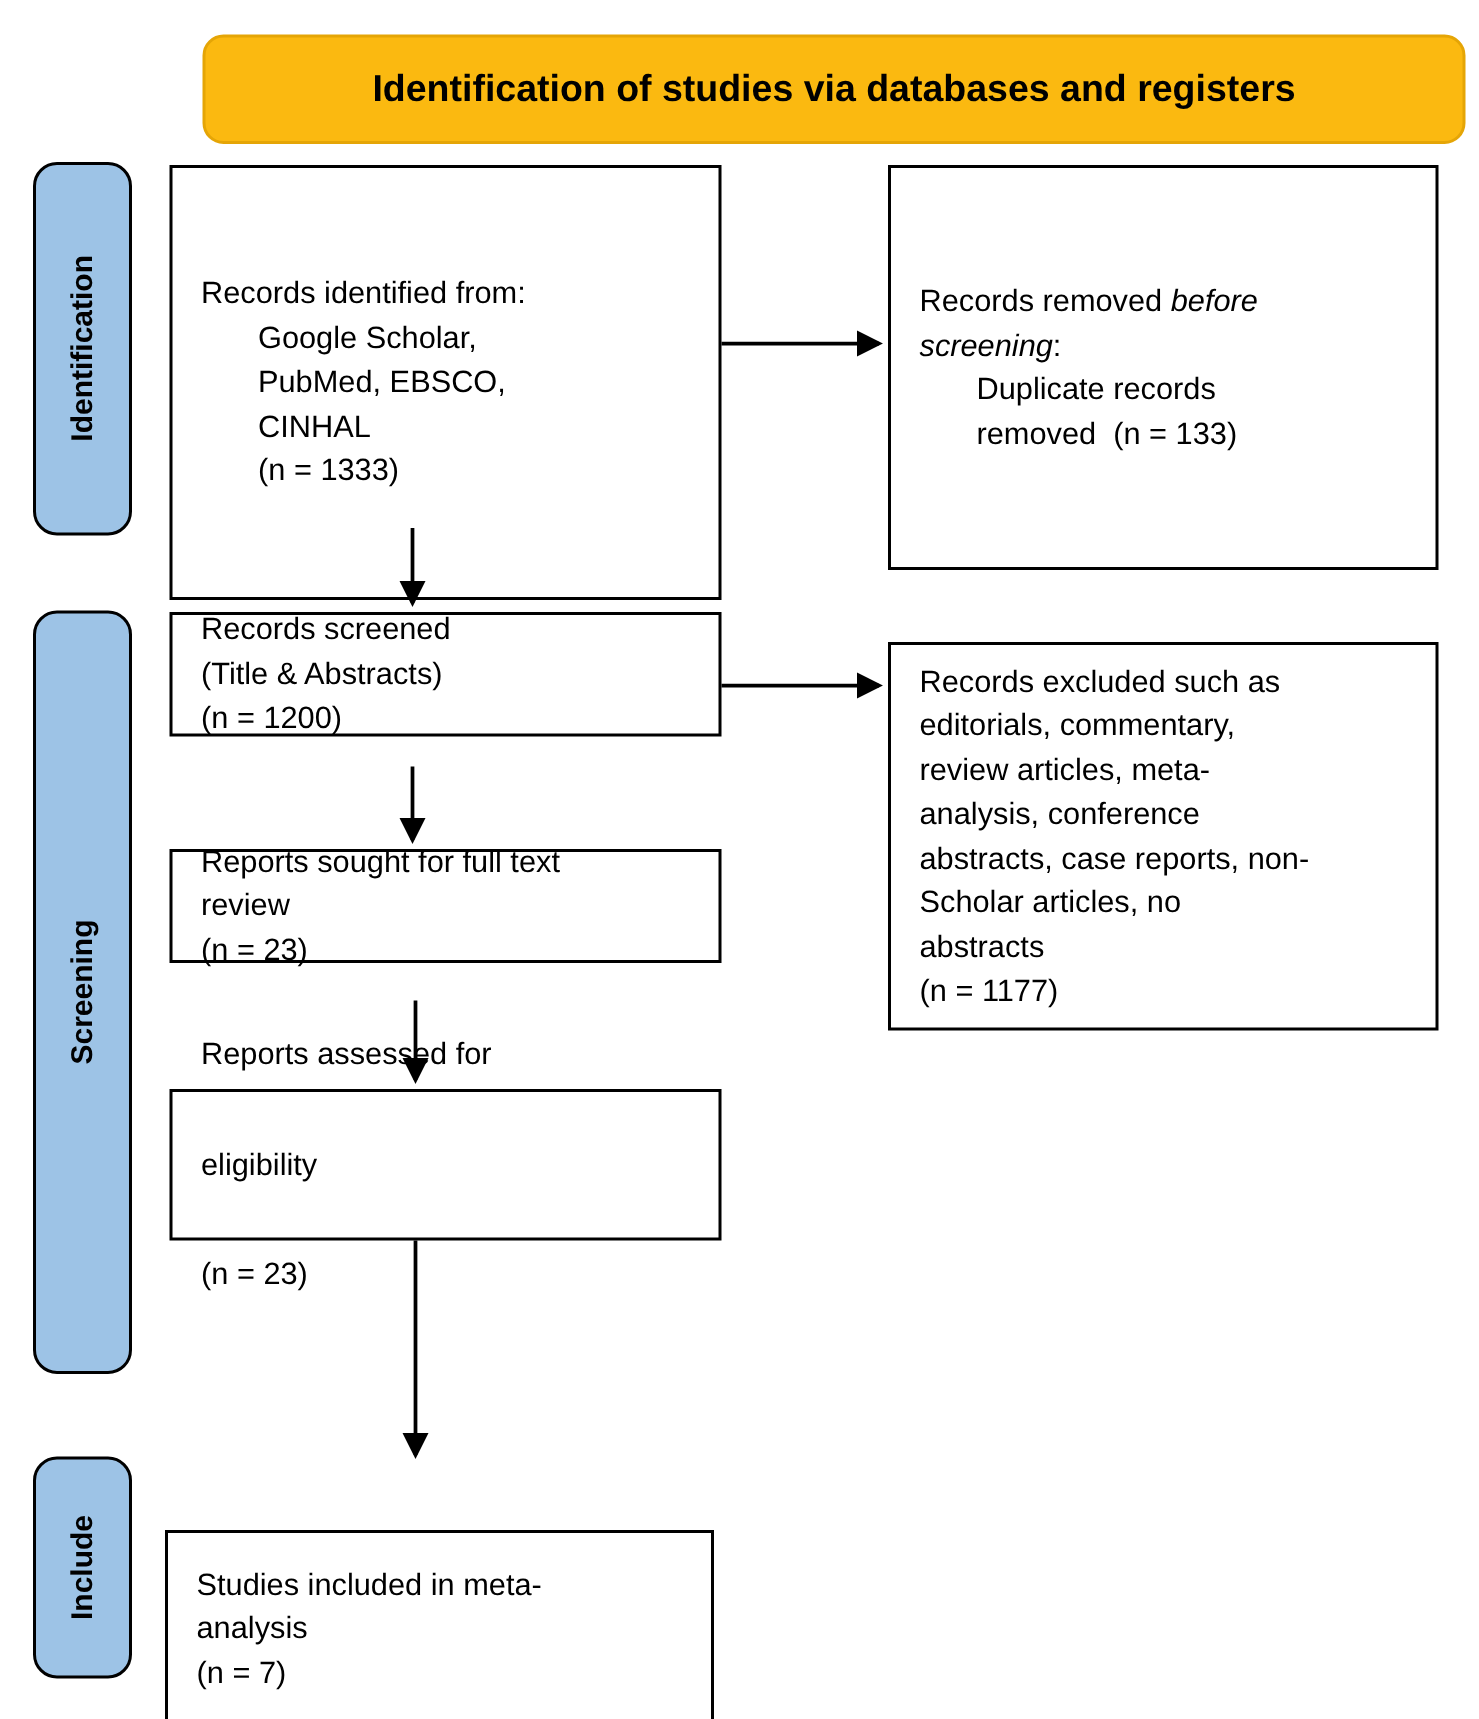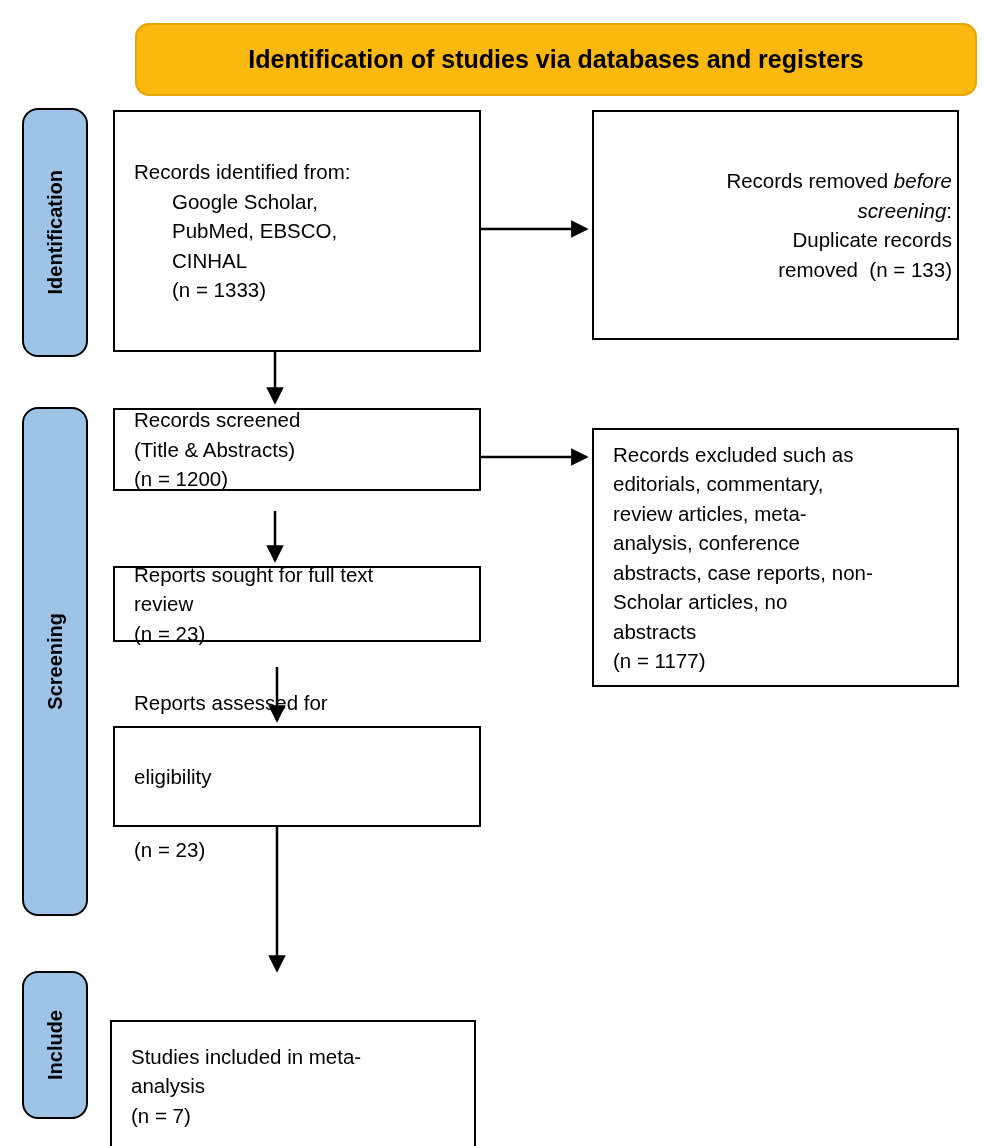--- a/index.html
+++ b/index.html
@@ -50,22 +50,22 @@
     border: 2px solid #000;
     box-sizing: border-box;
     display: flex; flex-direction: column; justify-content: center;
     font-size: 20.5px;
     line-height: 29.5px;
     padding: 0 5px 0 19px;
   }
   .box .line { white-space: pre-wrap; }
   .box .indent { padding-left: 38px; }
   .italic { font-style: italic; }
-  .box-identified { left: 113px; top: 110px; width: 368px; height: 242px; }
-  .box-removed    { left: 592px; top: 110px; width: 367px; height: 230px; align-items: flex-end; }
+  .box-identified { left: 113px; top: 110px; width: 368px; height: 290px; }
+  .box-removed    { left: 592px; top: 110px; width: 367px; height: 270px; }
   .box-screened   { left: 113px; top: 408px; width: 368px; height: 83px; }
   .box-excluded   { left: 592px; top: 428px; width: 367px; height: 259px; }
   .box-sought     { left: 113px; top: 566px; width: 368px; height: 76px; }
   .box-assessed   { left: 113px; top: 726px; width: 368px; height: 101px; gap: 44px; }
   .box-included   { left: 110px; top: 976px; width: 366px; height: 132px; margin-top: 44px; }
   svg.arrows {
     position: absolute;
     left: 0; top: 0;
     width: 986px; height: 1146px;
     pointer-events: none;

